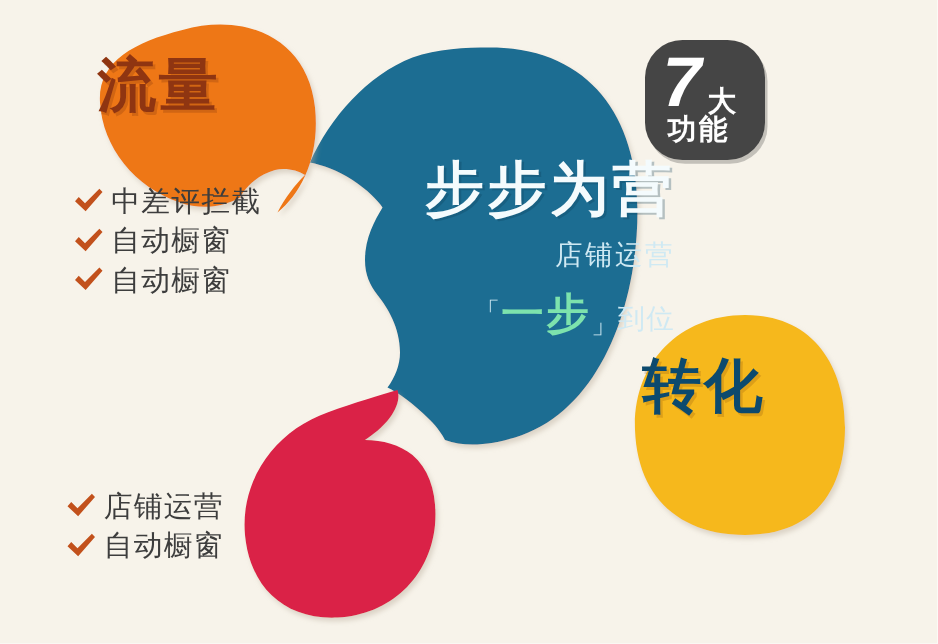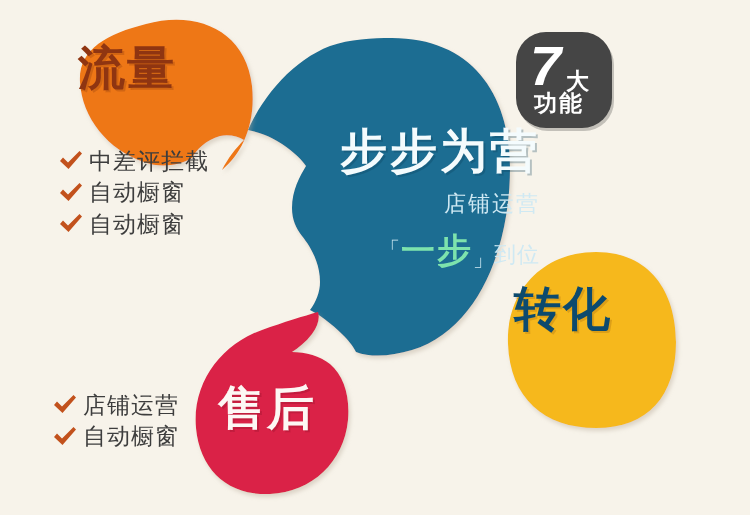--- a/index.html
+++ b/index.html
@@ -231,21 +231,20 @@
       <path d="M 596 252
                C 650 252 676 292 676 342
                C 676 396 648 428 596 428
                C 544 428 510 398 508 344
                C 506 292 542 252 596 252 Z" fill="#f6b81f"></path>
     </g>
   </svg>
 
   <div class="node-label" id="label-traffic">流量</div>
 
-  <div class="node-label" id="label-aftersales">售后</div>
 
   <div class="node-label" id="label-conversion">转化</div>
 
   <div id="center-text">
     <div id="center-title">步步为营</div>
     <div id="center-sub1">店铺运营</div>
     <div id="center-sub2"><span class="bracket">「</span><span class="highlight">一步</span><span class="bracket-close">」</span><span>到位</span></div>
   </div>
 
   <div id="badge-seven">

